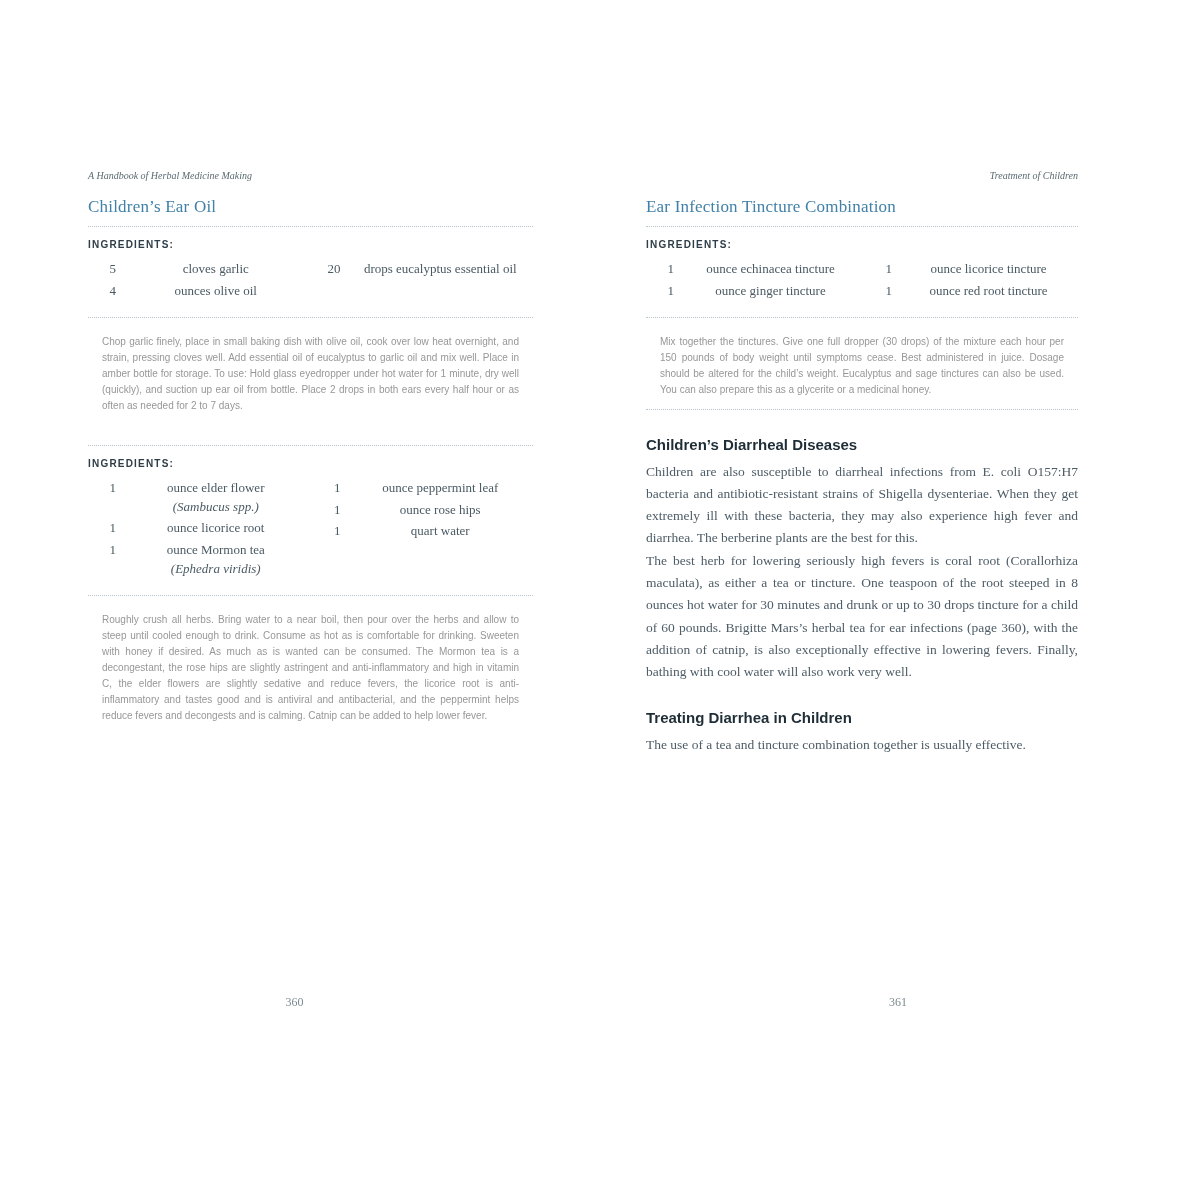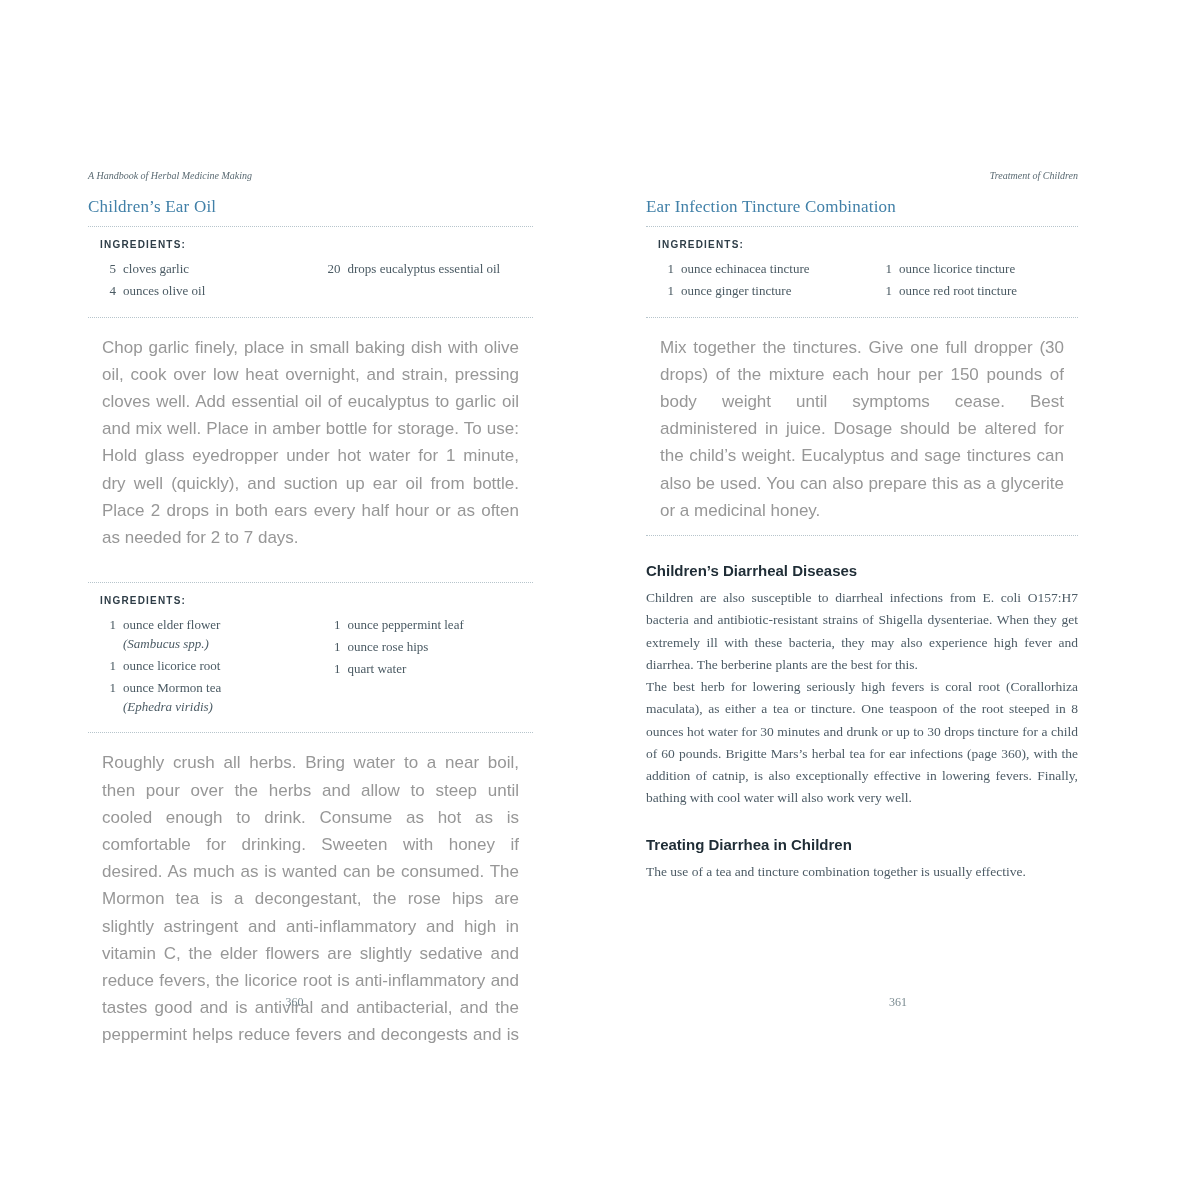--- a/index.html
+++ b/index.html
@@ -35,21 +35,21 @@
     height: 1px;
     margin: 8px 0 0 0;
   }
 
   .ingredients-label {
     font-family: "Liberation Sans", sans-serif;
     font-size: 10px;
     font-weight: bold;
     letter-spacing: 1.2px;
     color: #2e3d47;
-    margin: 12px 0 10px 12px;
+    margin: 12px 0 10px 0;
   }
 
   .ingredients-cols {
     display: flex;
     gap: 14px;
     padding: 0 0 0 10px;
   }
   .ing-col { flex: 1; }
   .ing-row {
     display: flex;
@@ -57,27 +57,27 @@
     color: #4a5a63;
     line-height: 1.45;
     margin-bottom: 3px;
   }
   .ing-qty {
     width: 18px;
     min-width: 18px;
     text-align: right;
     margin-right: 7px;
   }
-  .ing-text { flex: 1; }
+  .ing-text { flex: 1; text-align: center; }
   .ing-latin { font-style: italic; display: block; }
   .ing-note { display: block; }
 
   .instructions {
     font-family: "Liberation Sans", sans-serif;
-    font-size: 17px;
+    font-size: 10px;
     line-height: 1.6;
     color: #979797;
     text-align: justify;
     padding: 0 14px;
     margin: 16px 0 10px 0;
   }
 
   .section-heading {
     font-family: "Liberation Sans", sans-serif;
     font-size: 15px;

